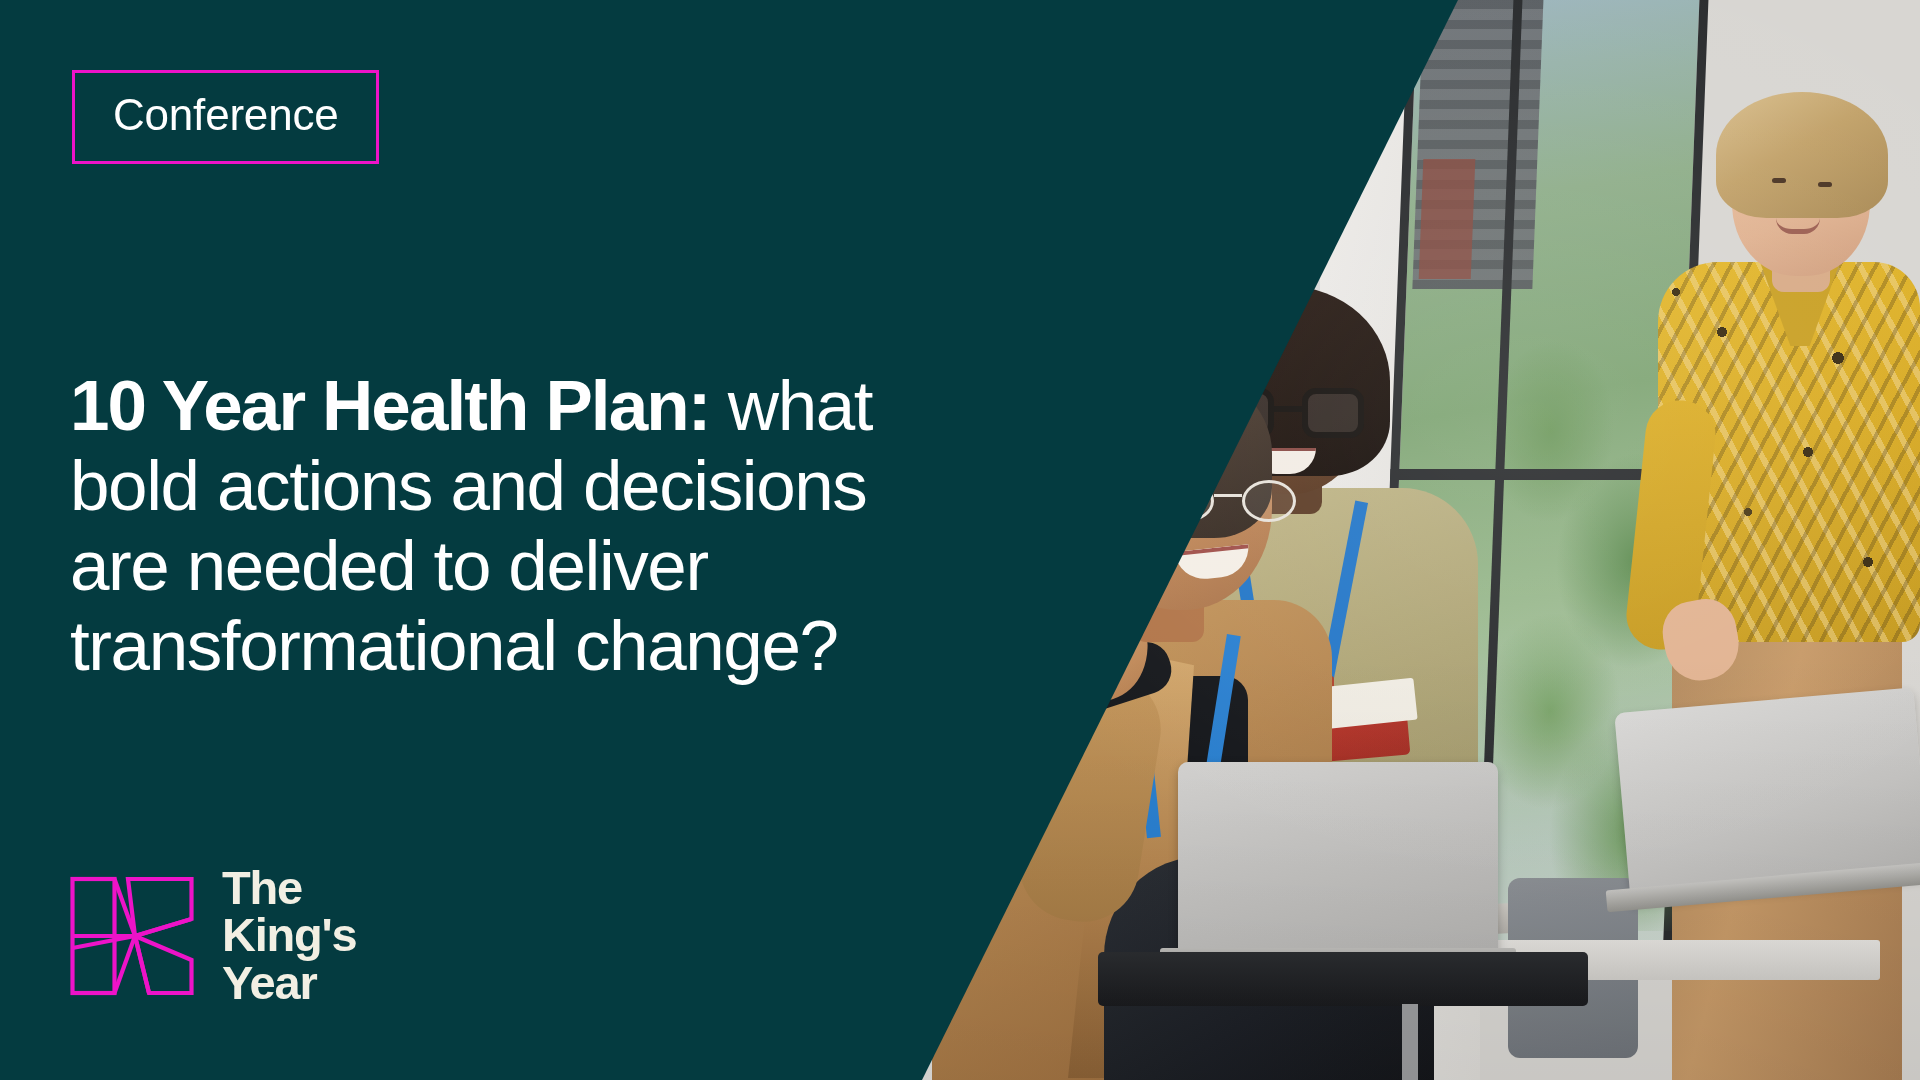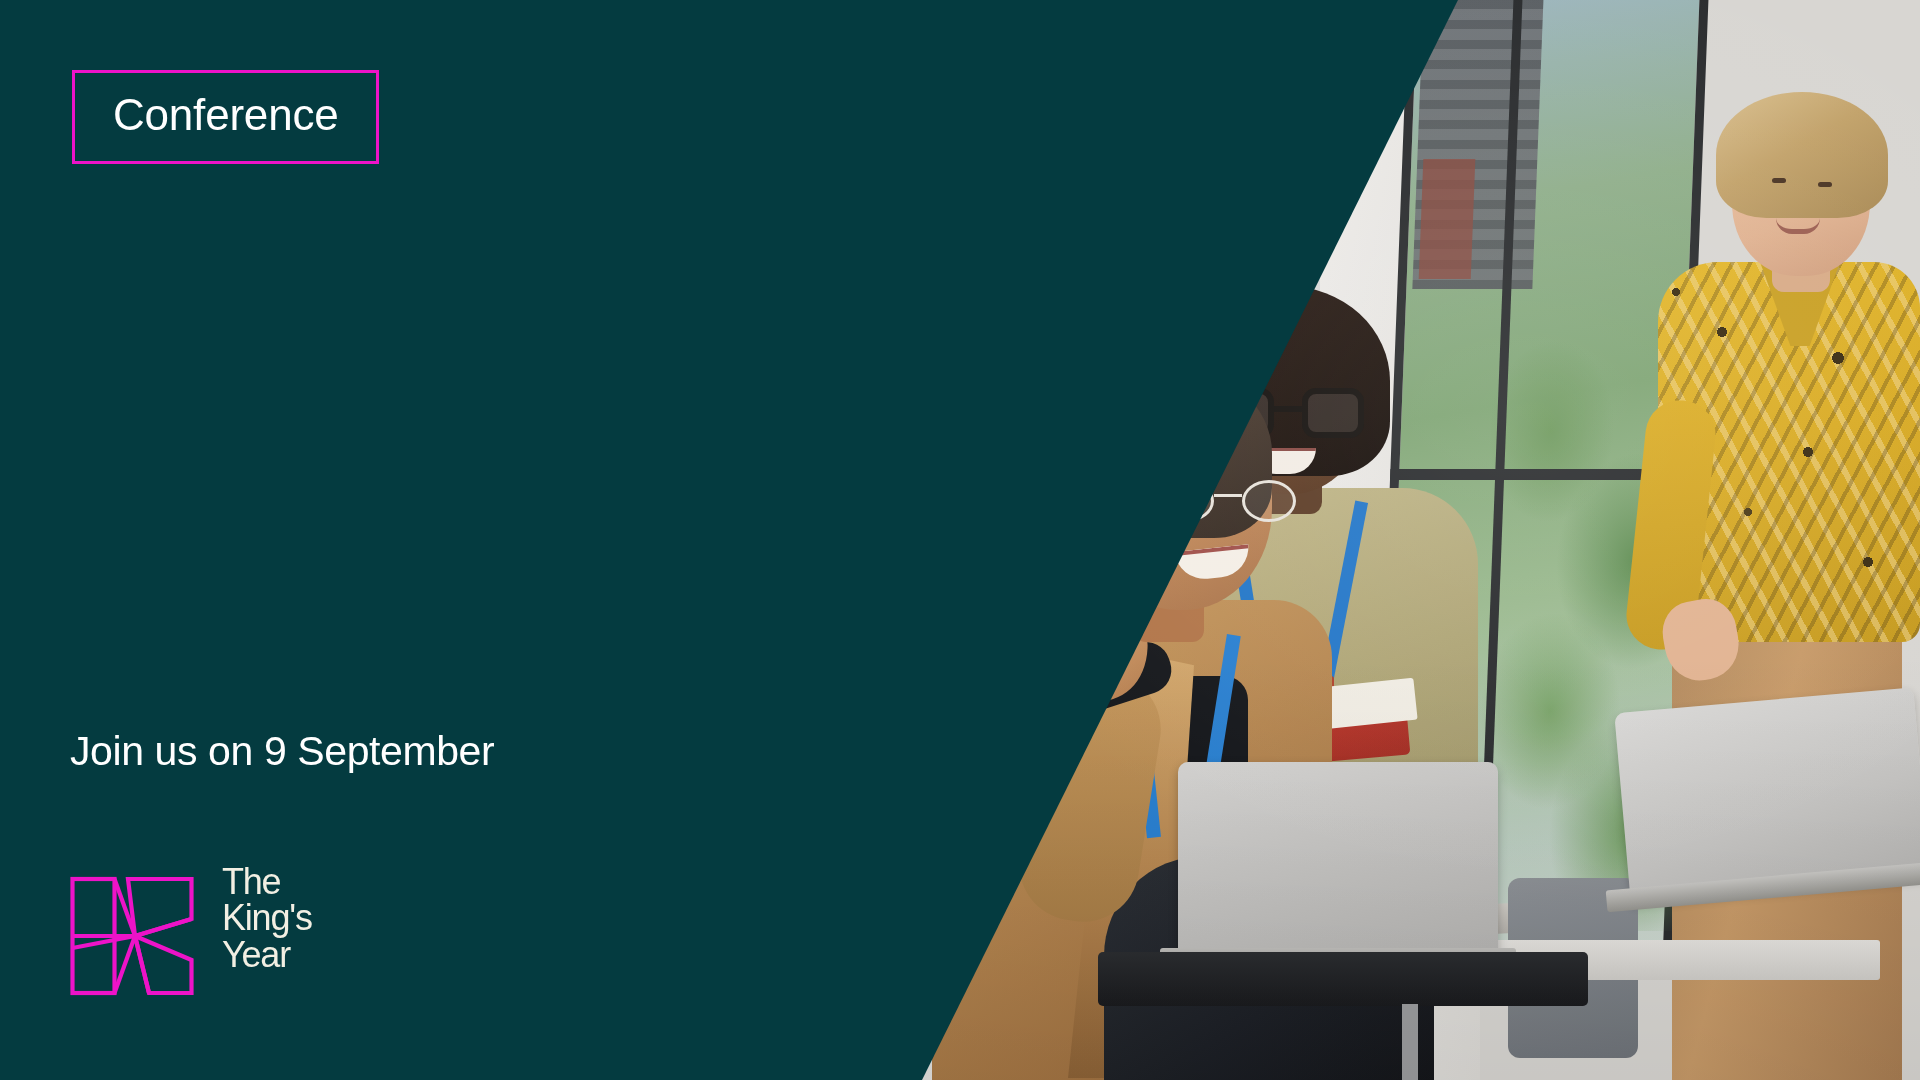--- a/index.html
+++ b/index.html
@@ -554,23 +554,23 @@
     position: absolute;
     left: 68px;
     top: 862px;
     display: flex;
     align-items: flex-start;
     gap: 26px;
   }
   .logo-mark { width: 128px; height: 148px; display: block; flex: none; }
   .logo-words {
     color: #F2EFE3;
-    font-size: 36px;
+    font-size: 47px;
     line-height: 1.01;
-    font-weight: 400;
+    font-weight: 700;
     letter-spacing: -1.2px;
     padding-top: 2px;
   }
   .logo-words span { display: block; }
 </style>
 </head>
 <body>
 
 <div class="banner">
 
@@ -661,22 +661,22 @@
   </div>
 
   <div class="teal-panel"></div>
 
   <div class="content">
 
     <div class="badge">
       <div class="badge-label">Conference</div>
     </div>
 
-
-    <div class="subhead">Join us on 9 September</div>
+    <h1 class="headline"><span class="lead">10 Year Health Plan:</span><span> what bold actions and decisions are needed to deliver transformational change?</span></h1>
+
 
     <div class="logo">
       <svg class="logo-mark" viewBox="0 0 128 148" aria-hidden="true">
         <g fill="none" stroke="#ED13C8" stroke-width="4.2" stroke-linejoin="miter">
 
           <rect x="4.5" y="17" width="42" height="114"></rect>
 
           <path d="M60 17 L123.5 17 L123.5 57 L67 74 Z"></path>
 
           <path d="M67 74 L123.5 98 L123.5 131 L81 131 Z"></path>

